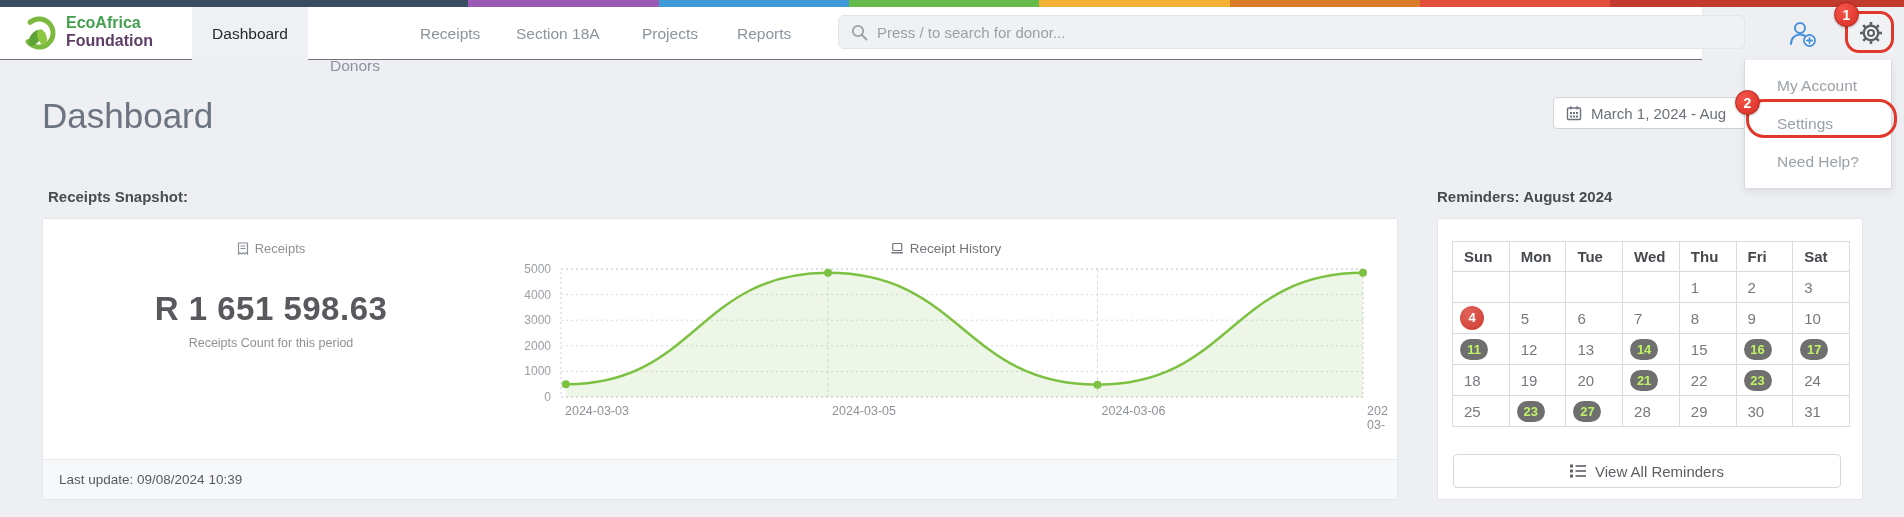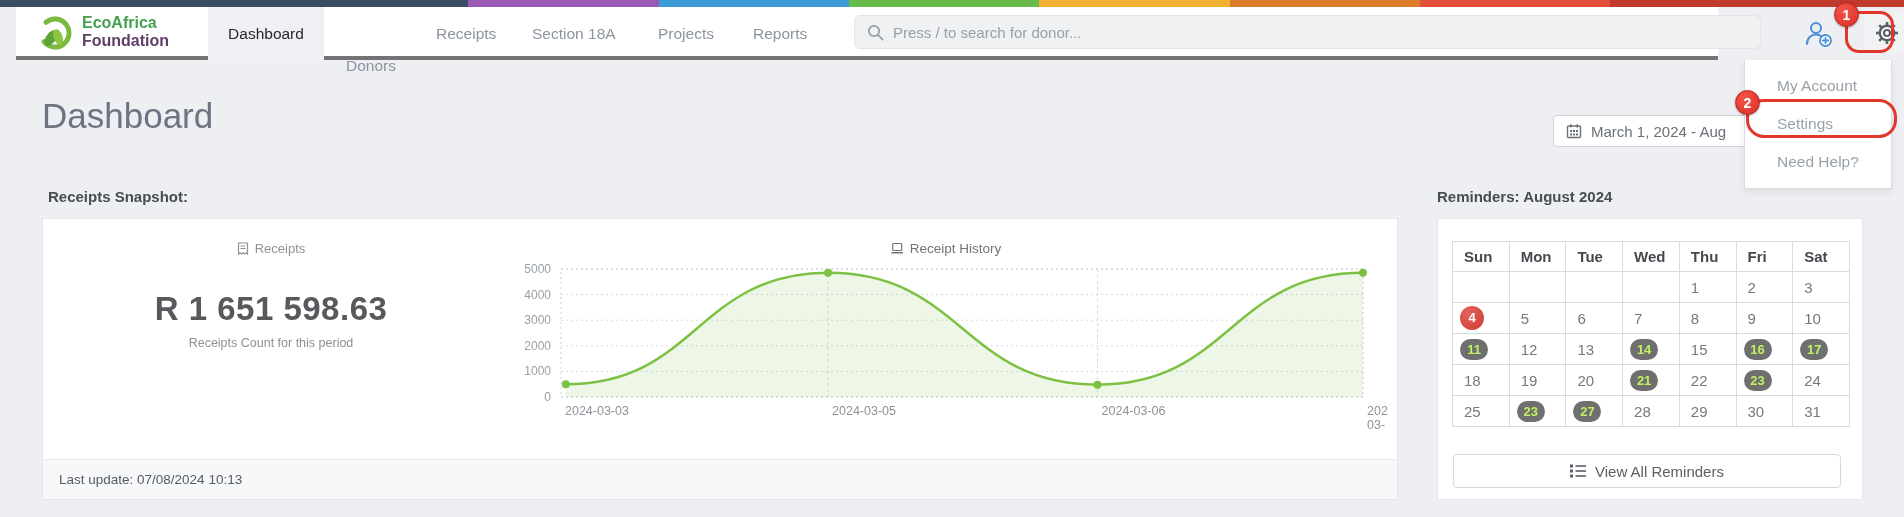--- a/index.html
+++ b/index.html
@@ -5,36 +5,36 @@
   * { box-sizing: border-box; margin: 0; padding: 0; }
   html,body { width:1904px; height:517px; }
   body {
     font-family: "Liberation Sans", "DejaVu Sans", sans-serif;
     background:#edeff2; position:relative; overflow:hidden;
   }
   
   .stripe { position:absolute; left:0; top:0; width:1904px; height:7px; display:flex; }
   .stripe div { height:7px; }
   
-  .navbar { position:absolute; left:16px; top:7px; width:1702px; height:53px; background:#fff; border-bottom:4px solid #737373; z-index:5; }
+  .navbar { position:absolute; left:0; top:7px; width:1702px; height:53px; background:#fff; border-bottom:1px solid #737373; z-index:5; }
   .logo { position:absolute; left:20px; top:5px; display:flex; align-items:center; }
   .logo-text { margin-left:8px; font-size:16px; line-height:18px; font-weight:bold; }
   .logo-line1 { color:#44a04e; }
   .logo-line2 { color:#5e3d66; }
   .tab { position:absolute; top:0; height:53px; line-height:53px; font-size:15.5px; color:#8b949e; text-align:center; cursor:pointer; white-space:nowrap; }
   .tab.active { background:#eef0f3; color:#26282b; }
   .searchbox { position:absolute; left:838px; top:8px; width:907px; height:34px; background:#f0f1f3; border:1px solid #e4e5e7; border-radius:6px; display:flex; align-items:center; padding:0 12px; }
   .searchbox input { flex:1; border:none; outline:none; background:transparent; font-size:15px; color:#555; margin-left:9px; font-family:inherit; }
   .searchbox input::placeholder { color:#9aa0a6; }
   .icon-btn { position:absolute; display:flex; align-items:center; justify-content:center; cursor:pointer; }
   .person-btn { left:1786px; top:11px; width:34px; height:32px; }
   .gear-btn { left:1848px; top:6px; width:46px; height:40px; background:#f1f2f4; border-radius:4px; }
   
   .page-title { position:absolute; left:42px; top:96px; font-size:35px; font-weight:300; color:#6b7480; line-height:40px; z-index:2; }
-  .date-btn { position:absolute; left:1553px; top:97px; width:270px; height:32px; background:#fff; border:1px solid #cfd4d9; border-radius:4px; display:flex; align-items:center; padding:0 12px; font-size:15px; color:#6a7178; z-index:2; white-space:nowrap; overflow:hidden;margin-top:18px; }
+  .date-btn { position:absolute; left:1553px; top:97px; width:270px; height:32px; background:#fff; border:1px solid #cfd4d9; border-radius:4px; display:flex; align-items:center; padding:0 12px; font-size:15px; color:#6a7178; z-index:2; white-space:nowrap; overflow:hidden; }
   .date-btn span { margin-left:9px; }
   
   .menu { position:absolute; left:1744px; top:60px; width:148px; background:#fff; border:1px solid #d8dadd; border-top:none; box-shadow:0 3px 8px rgba(0,0,0,.08); z-index:10; padding:7px 0; }
   .menu-item { height:38px; line-height:38px; padding-left:32px; font-size:15.5px; color:#9aa1a8; cursor:pointer; }
   
   .ann-rect { position:absolute; border:3px solid #e2372b; z-index:20; }
   .ann-badge { position:absolute; width:25px; height:25px; border-radius:50%;
     background:radial-gradient(circle at 35% 30%, #f4544a, #d92f24);
     border:1px solid #b3251c; color:#fff; font-size:14px; font-weight:bold;
     display:flex; align-items:center; justify-content:center; z-index:21; box-shadow:0 1px 2px rgba(0,0,0,.3); }
@@ -202,21 +202,21 @@
       <circle cx="522.812" cy="165.2" r="4" fill="#7cc142"></circle>
       <circle cx="785.066" cy="53.84" r="4" fill="#7cc142"></circle>
       <circle cx="1054.538" cy="165.712" r="4" fill="#7cc142"></circle>
       <circle cx="1320" cy="53.84" r="4" fill="#7cc142"></circle>
       <text x="522" y="196" text-anchor="start" fill="#8d9399" font-size="12.5">2024-03-03</text>
       <text x="789.066" y="196" text-anchor="start" fill="#8d9399" font-size="12.5">2024-03-05</text>
       <text x="1058.538" y="196" text-anchor="start" fill="#8d9399" font-size="12.5">2024-03-06</text>
       <text x="1324" y="196" text-anchor="start" fill="#8d9399" font-size="12.5">202</text>
       <text x="1324" y="210" text-anchor="start" fill="#8d9399" font-size="12.5">03-</text>
     </svg>
-  <div class="card-footer">Last update: 07/08/2024 10:13</div>
+  <div class="card-footer">Last update: 09/08/2024 10:39</div>
 </div>
 
 <div class="card reminders-card">
   <table class="cal-table">
     <thead>
         <tr id="cal-head">
           <th>Sun</th>
           <th>Mon</th>
           <th>Tue</th>
           <th>Wed</th>

